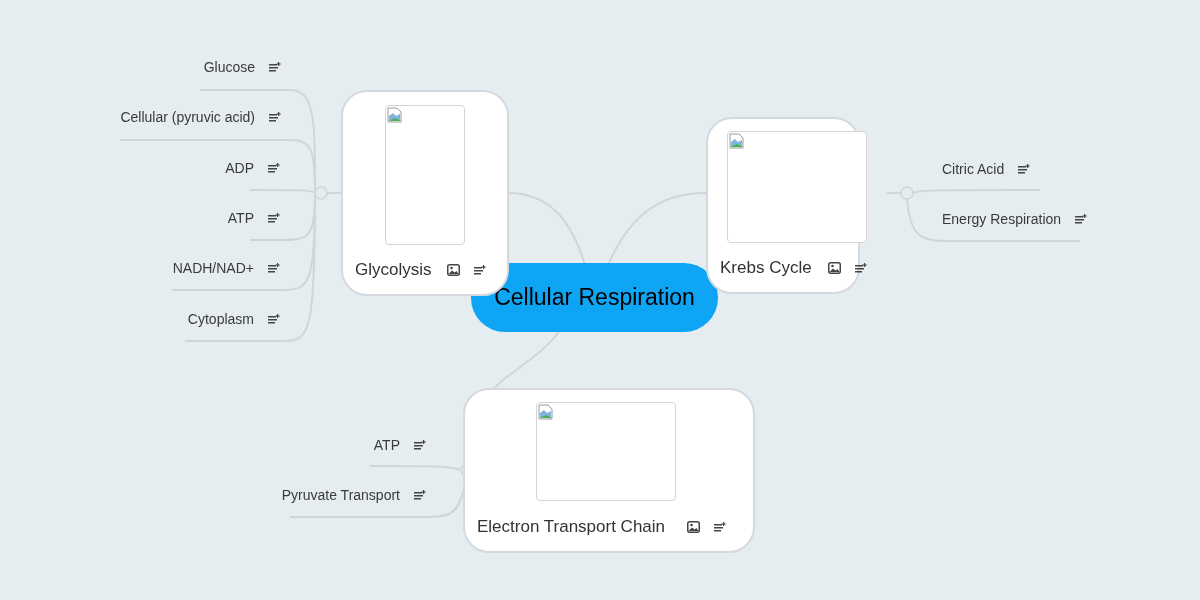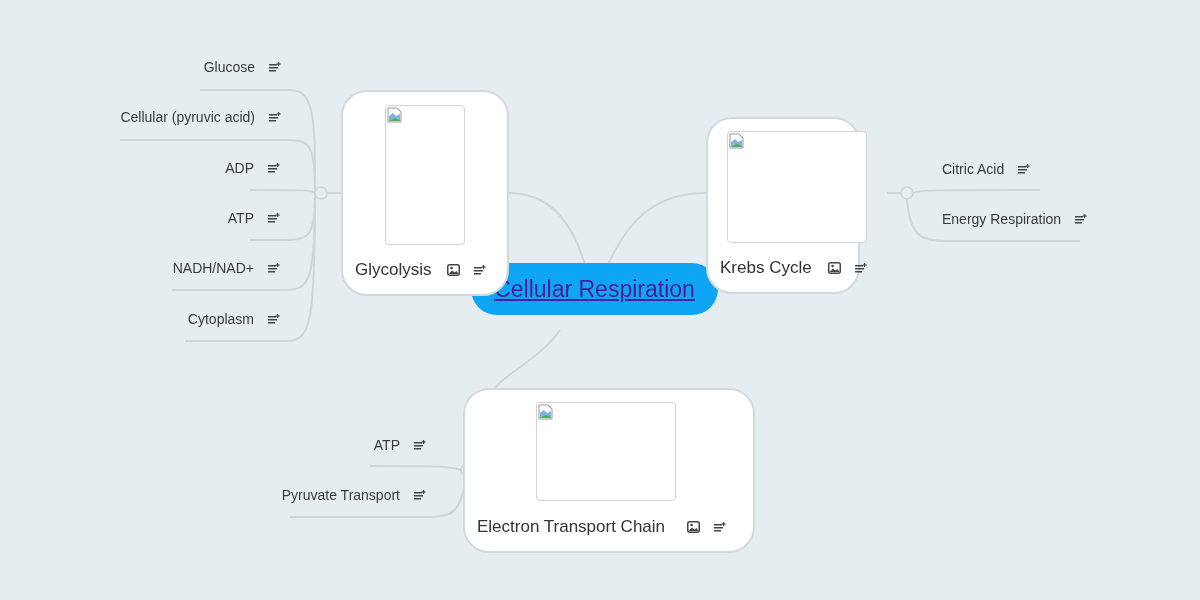--- a/index.html
+++ b/index.html
@@ -27,23 +27,23 @@
   }
   .broken {
     position:absolute; left:1px; top:1px; width:16px; height:16px;
   }
   .topic-title {
     position:absolute; font-size:17px; color:#333; white-space:nowrap;
   }
   .ticons { position:absolute; display:flex; align-items:center; gap:14px; }
   .img-icon svg, .note-icon svg { display:block; }
   .central {
-    position:absolute; left:471px; top:263px; width:247px; height:52px;
-    background:#0ea5f5; border-radius:34px; color:#4c1d95; font-size:23px;
-    display:flex; align-items:center; justify-content:center;text-decoration:underline;
+    position:absolute; left:471px; top:263px; width:247px; height:69px;
+    background:#0ea5f5; border-radius:34px; color:#000000; font-size:23px;
+    display:flex; align-items:center; justify-content:center;
   }
 </style>
 </head>
 <body>
 
 <svg class="links" viewBox="0 0 1200 600">
   <g fill="none" stroke="#cfd6da" stroke-width="2">
 
     <path d="M508,193 C545,193 570,215 585,265"></path>
 

